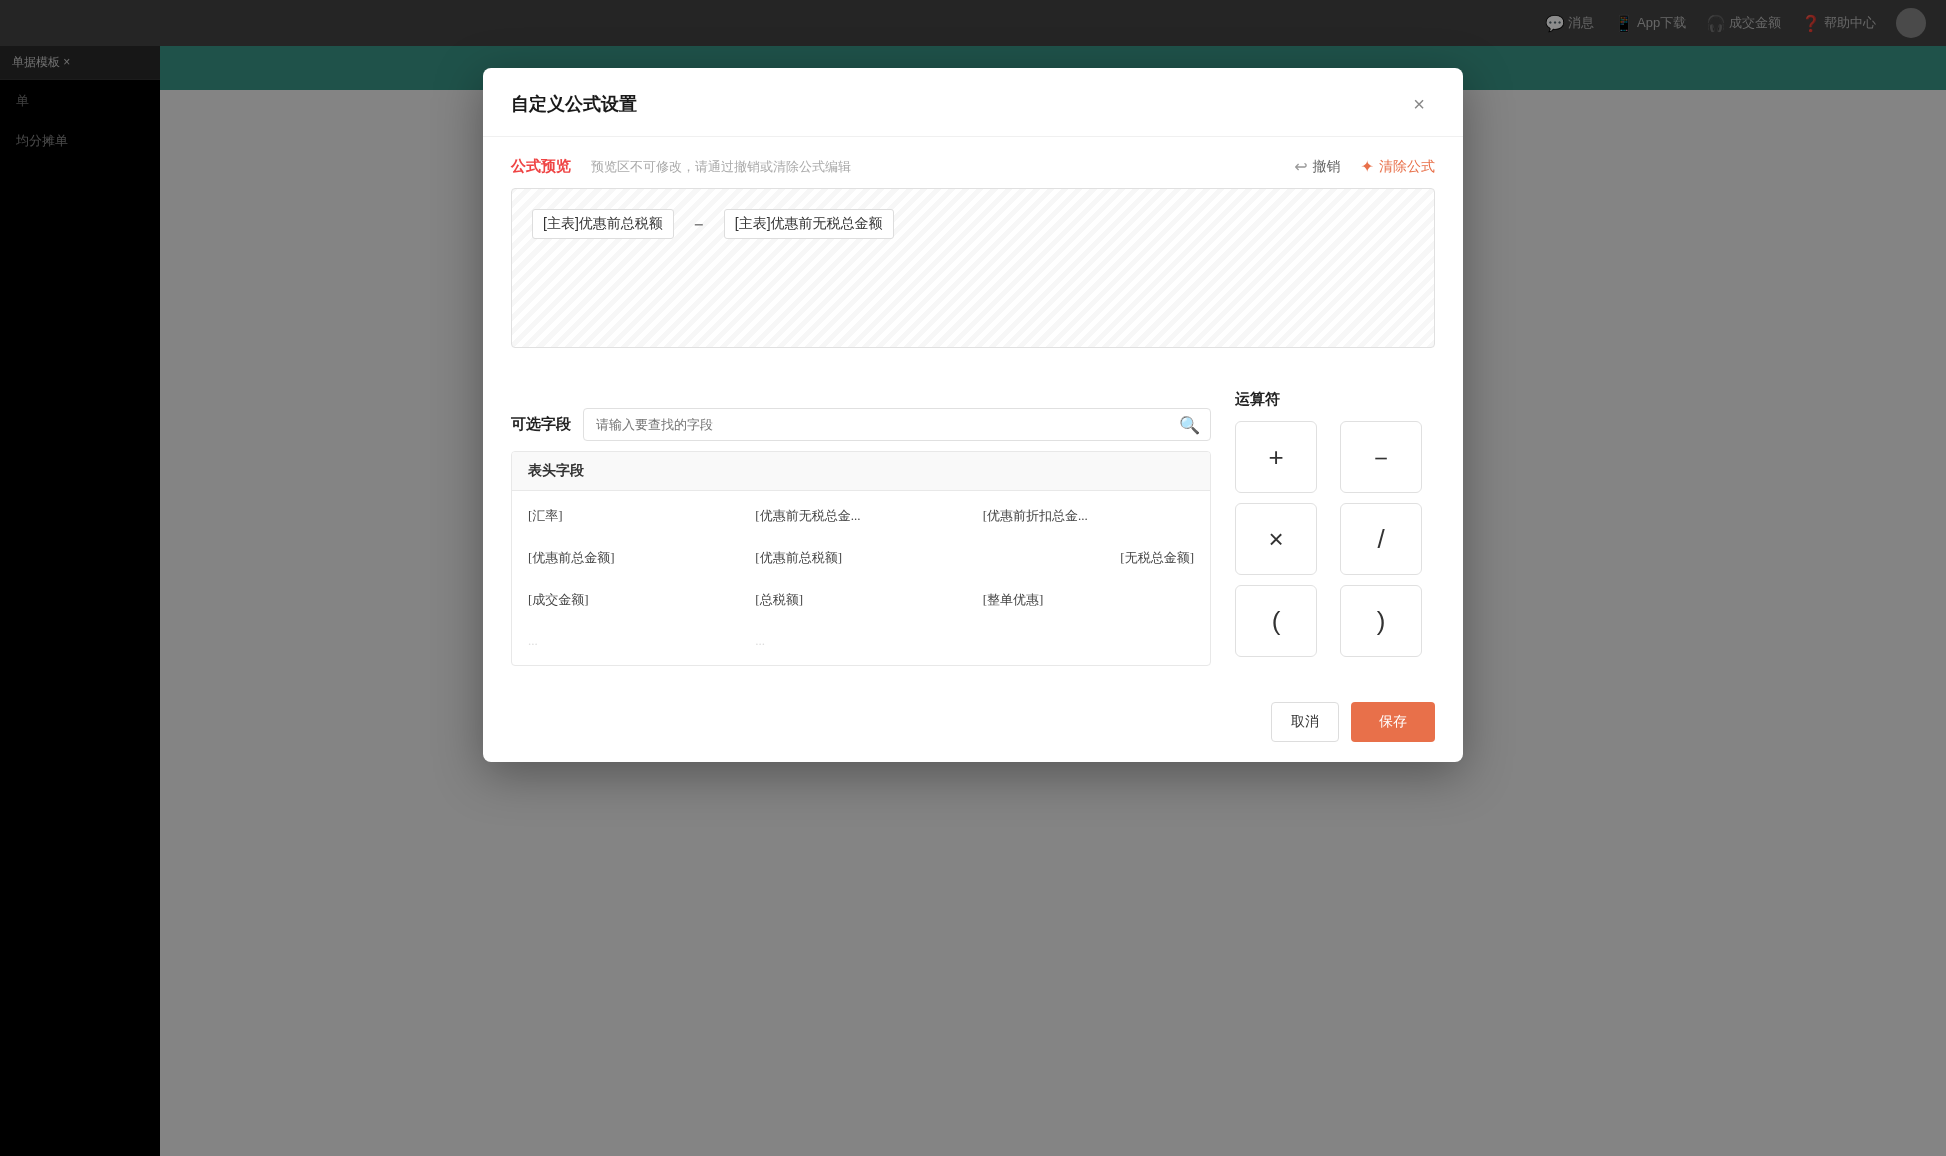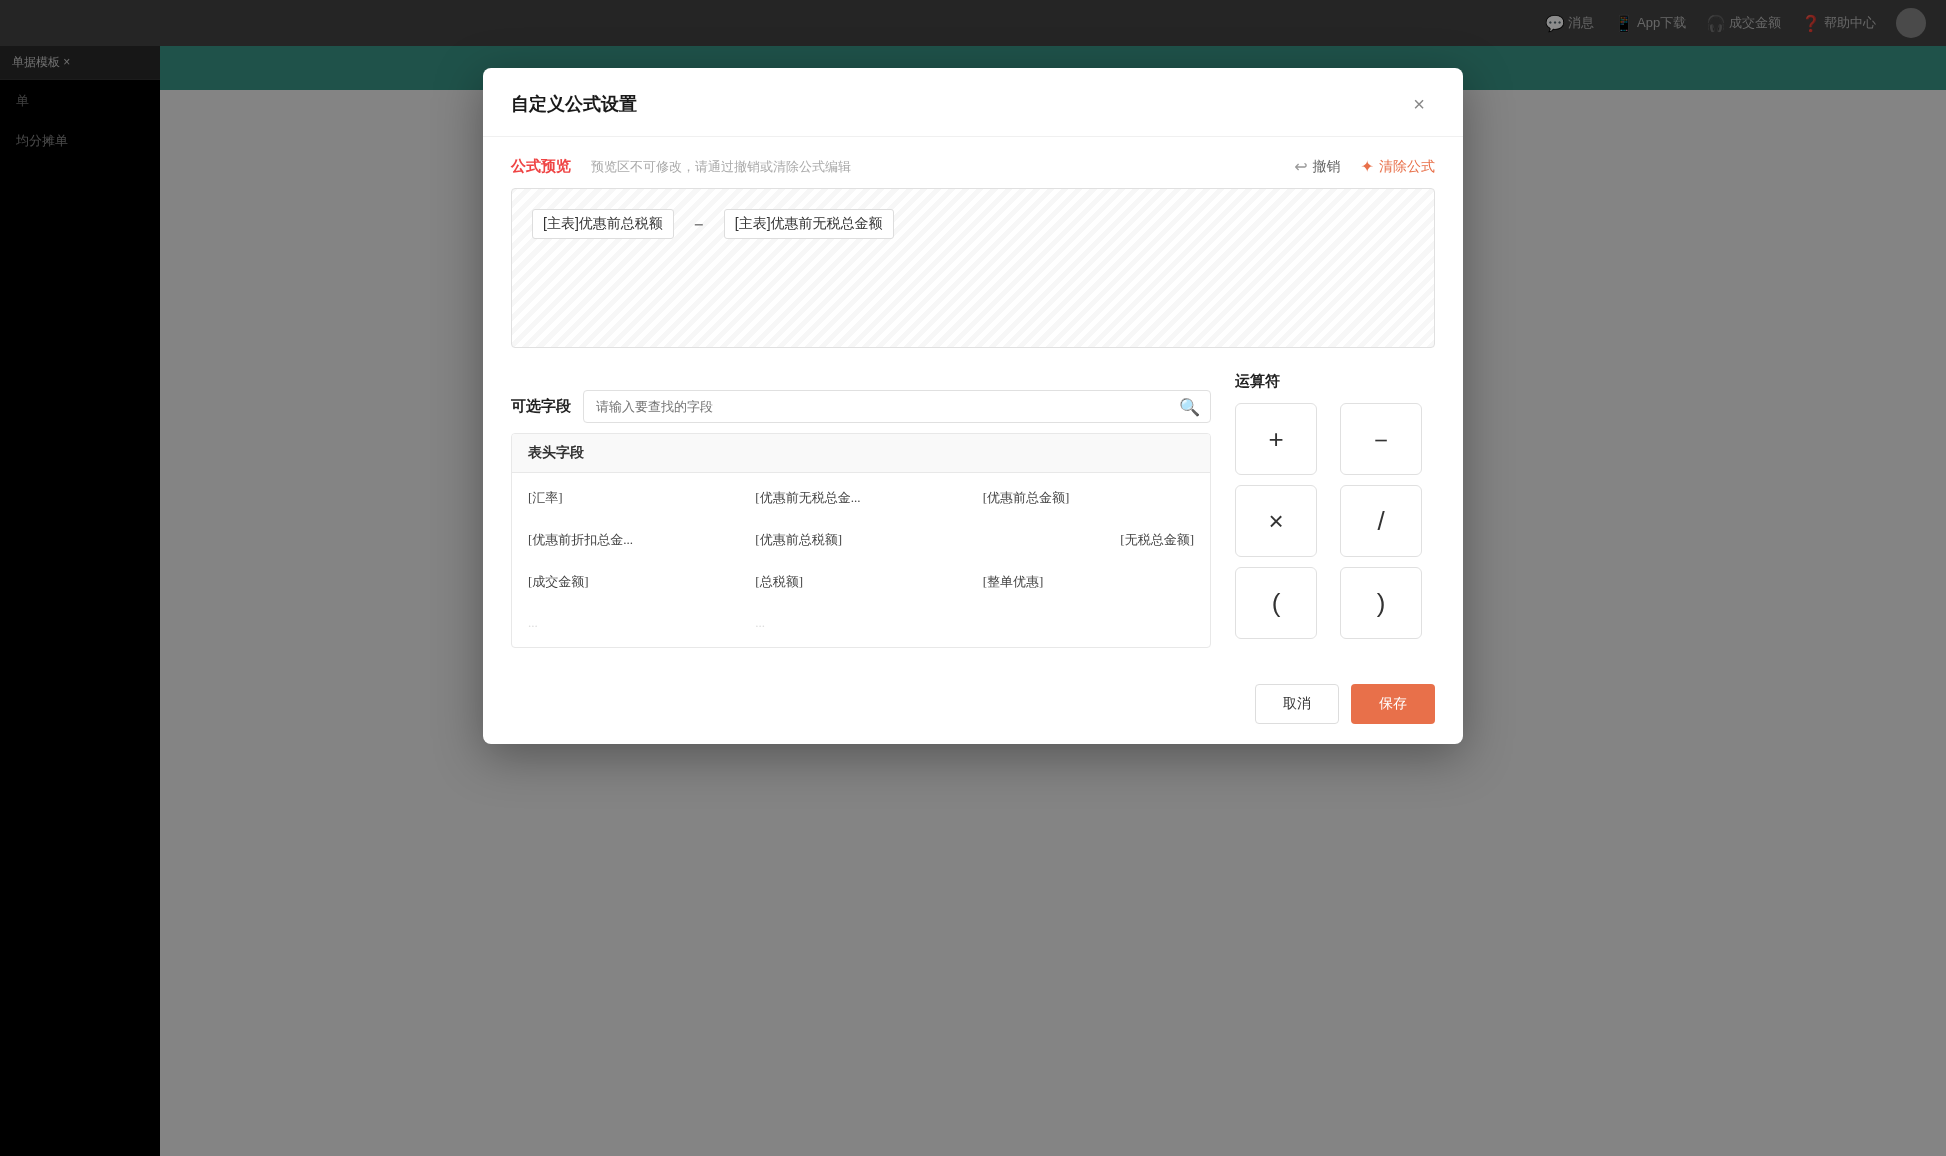--- a/index.html
+++ b/index.html
@@ -82,21 +82,21 @@
               <span style="font-size:16px;color:#999;">↩</span>
               <span>撤销</span>
             </button>
             <button style="display:flex;align-items:center;gap:5px;border:none;background:transparent;cursor:pointer;font-size:14px;color:#e8704a;">
               <span style="font-size:16px;color:#e8704a;">✦</span>
               <span>清除公式</span>
             </button>
           </div>
         </div>
 
-        <div style="border:1px solid #e0e0e0;border-radius:4px;min-height:160px;padding:20px;margin-bottom:22px;background:repeating-linear-gradient(-45deg,#f7f7f7,#f7f7f7 5px,#fff 5px,#fff 10px);">
+        <div style="border:1px solid #e0e0e0;border-radius:4px;min-height:160px;padding:20px;margin-bottom:40px;background:repeating-linear-gradient(-45deg,#f7f7f7,#f7f7f7 5px,#fff 5px,#fff 10px);">
           <div style="display:flex;align-items:center;gap:12px;font-size:15px;color:#333;">
             <span style="background:#fff;border:1px solid #ddd;border-radius:3px;padding:5px 10px;font-size:14px;">[主表]优惠前总税额</span>
             <span style="font-size:18px;color:#555;margin:0 4px;">－</span>
             <span style="background:#fff;border:1px solid #ddd;border-radius:3px;padding:5px 10px;font-size:14px;">[主表]优惠前无税总金额</span>
           </div>
         </div>
       </div>
 
       <div style="display:flex;gap:24px;margin-bottom:0;">
 
@@ -115,24 +115,24 @@
             </div>
             <div style="max-height:300px;overflow-y:auto;">
               <div style="display:grid;grid-template-columns:1fr 1fr 1fr;padding:4px 8px;">
                 <div style="padding:12px 8px;font-size:13px;color:#444;cursor:pointer;border-radius:4px;">
                   <span>[汇率]</span>
                 </div>
                 <div style="padding:12px 8px;font-size:13px;color:#444;cursor:pointer;border-radius:4px;">
                   <span>[优惠前无税总金...</span>
                 </div>
                 <div style="padding:12px 8px;font-size:13px;color:#444;cursor:pointer;border-radius:4px;">
-                  <span>[优惠前总金额]</span>
+                  <span>[优惠前折扣总金...</span>
                 </div>
                 <div style="padding:12px 8px;font-size:13px;color:#444;cursor:pointer;border-radius:4px;">
-                  <span>[优惠前折扣总金...</span>
+                  <span>[优惠前总金额]</span>
                 </div>
                 <div style="padding:12px 8px;font-size:13px;color:#444;cursor:pointer;border-radius:4px;">
                   <span>[优惠前总税额]</span>
                 </div>
                 <div style="padding:12px 8px;font-size:13px;color:#444;cursor:pointer;border-radius:4px;text-align:right;">
                   <span>[无税总金额]</span>
                 </div>
                 <div style="padding:12px 8px;font-size:13px;color:#444;cursor:pointer;border-radius:4px;">
                   <span>[成交金额]</span>
                 </div>
@@ -176,21 +176,21 @@
               <span>)</span>
             </button>
           </div>
         </div>
 
       </div>
 
     </div>
 
     <div style="display:flex;justify-content:flex-end;gap:12px;padding:16px 28px 20px;margin-top:20px;">
-      <button style="padding:10px 27px;border:1px solid #ddd;border-radius:4px;background:#fff;font-size:14px;color:#333;cursor:pointer;">
+      <button style="padding:10px 19px;border:1px solid #ddd;border-radius:4px;background:#fff;font-size:14px;color:#333;cursor:pointer;">
         <span>取消</span>
       </button>
       <button style="padding:10px 28px;border:none;border-radius:4px;background:#e8704a;font-size:14px;color:#fff;cursor:pointer;font-weight:500;">
         <span>保存</span>
       </button>
     </div>
 
   </div>
 </div>
 

